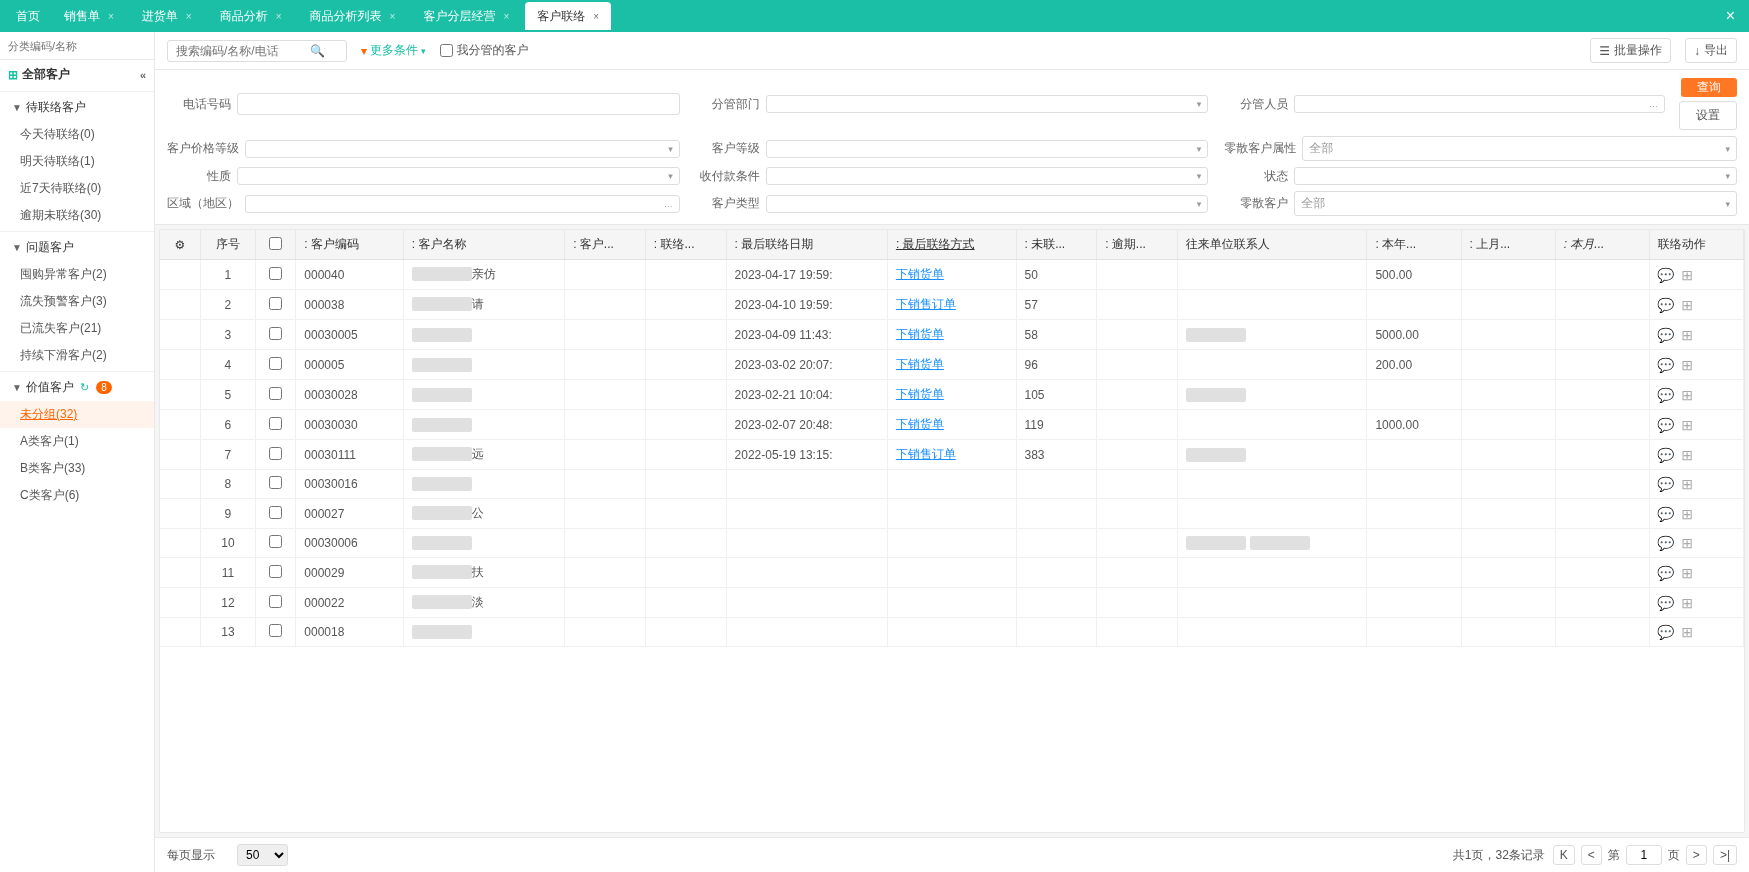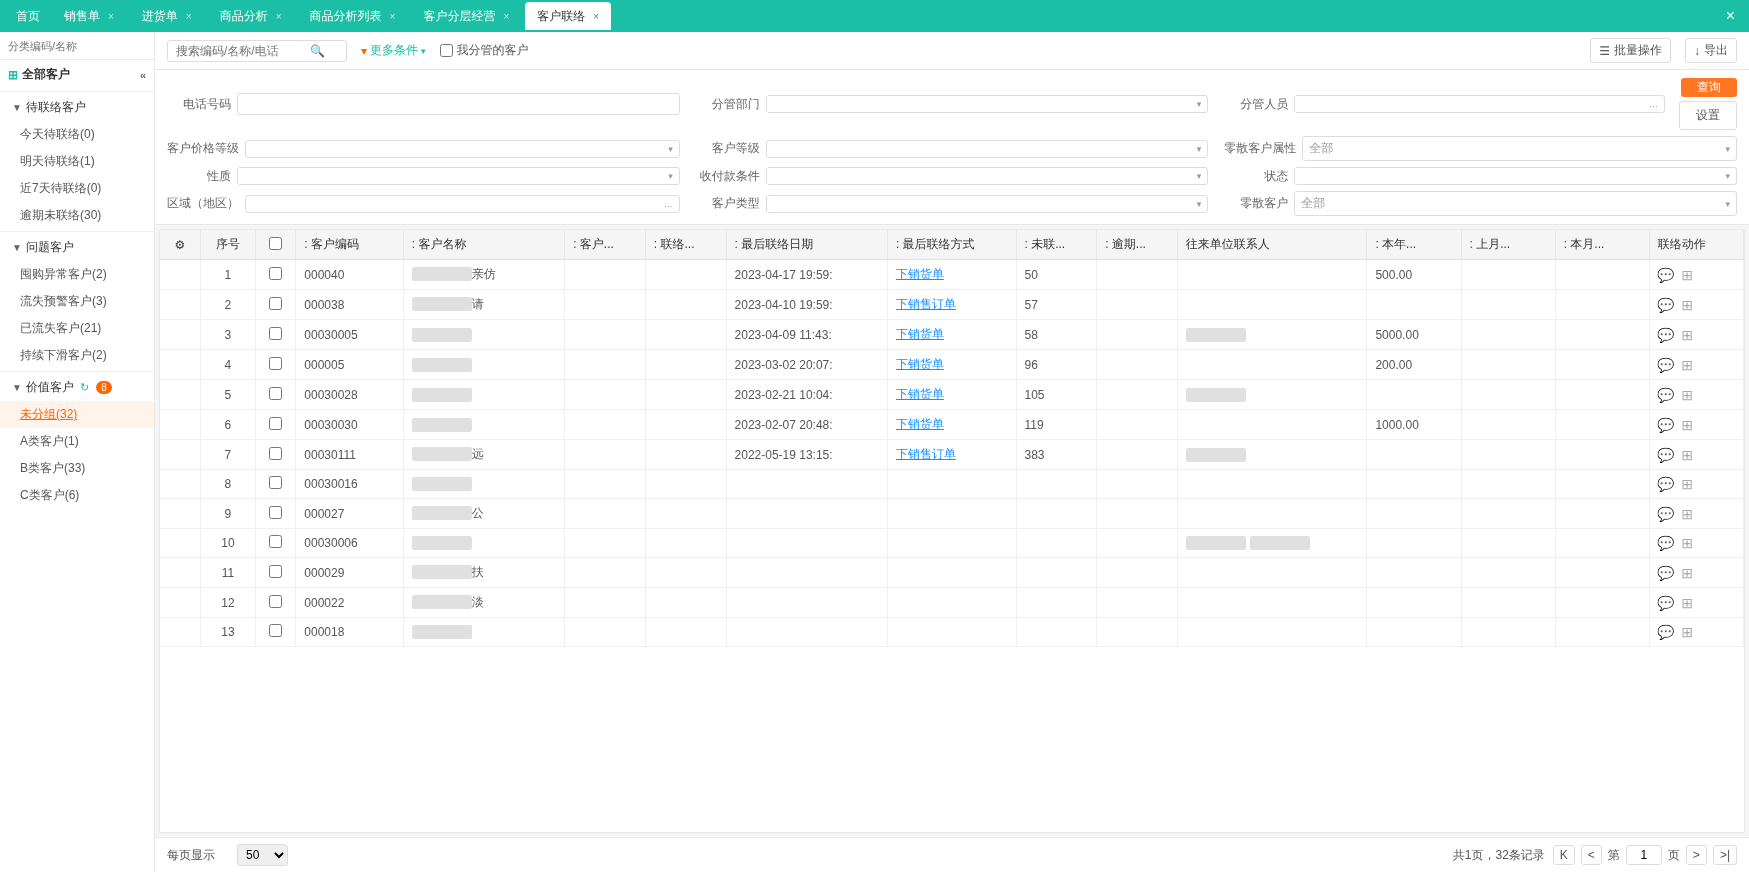--- a/index.html
+++ b/index.html
@@ -377,27 +377,27 @@
       outline: none;
     }
 
     .col-num { width: 40px; text-align: center; }
     .col-check { width: 30px; text-align: center; }
     .col-code { width: 80px; }
     .col-name { width: 120px; }
     .col-type { width: 60px; }
     .col-contact { width: 60px; }
     .col-date { width: 120px; }
-    .col-method { width: 80px; }
+    .col-method { width: 80px; text-decoration: underline; }
     .col-uncontact { width: 60px; }
     .col-overdue { width: 60px; }
     .col-person { width: 90px; }
     .col-year { width: 70px; }
     .col-month { width: 70px; }
-    .col-curmonth { width: 70px; }
+    .col-curmonth { width: 70px; font-style: italic; }
     .col-action { width: 70px; }
 
     .orange-badge {
       background: #ff6600;
       color: #fff;
       border-radius: 8px;
       padding: 1px 5px;
       font-size: 10px;
       margin-left: 3px;
     }

